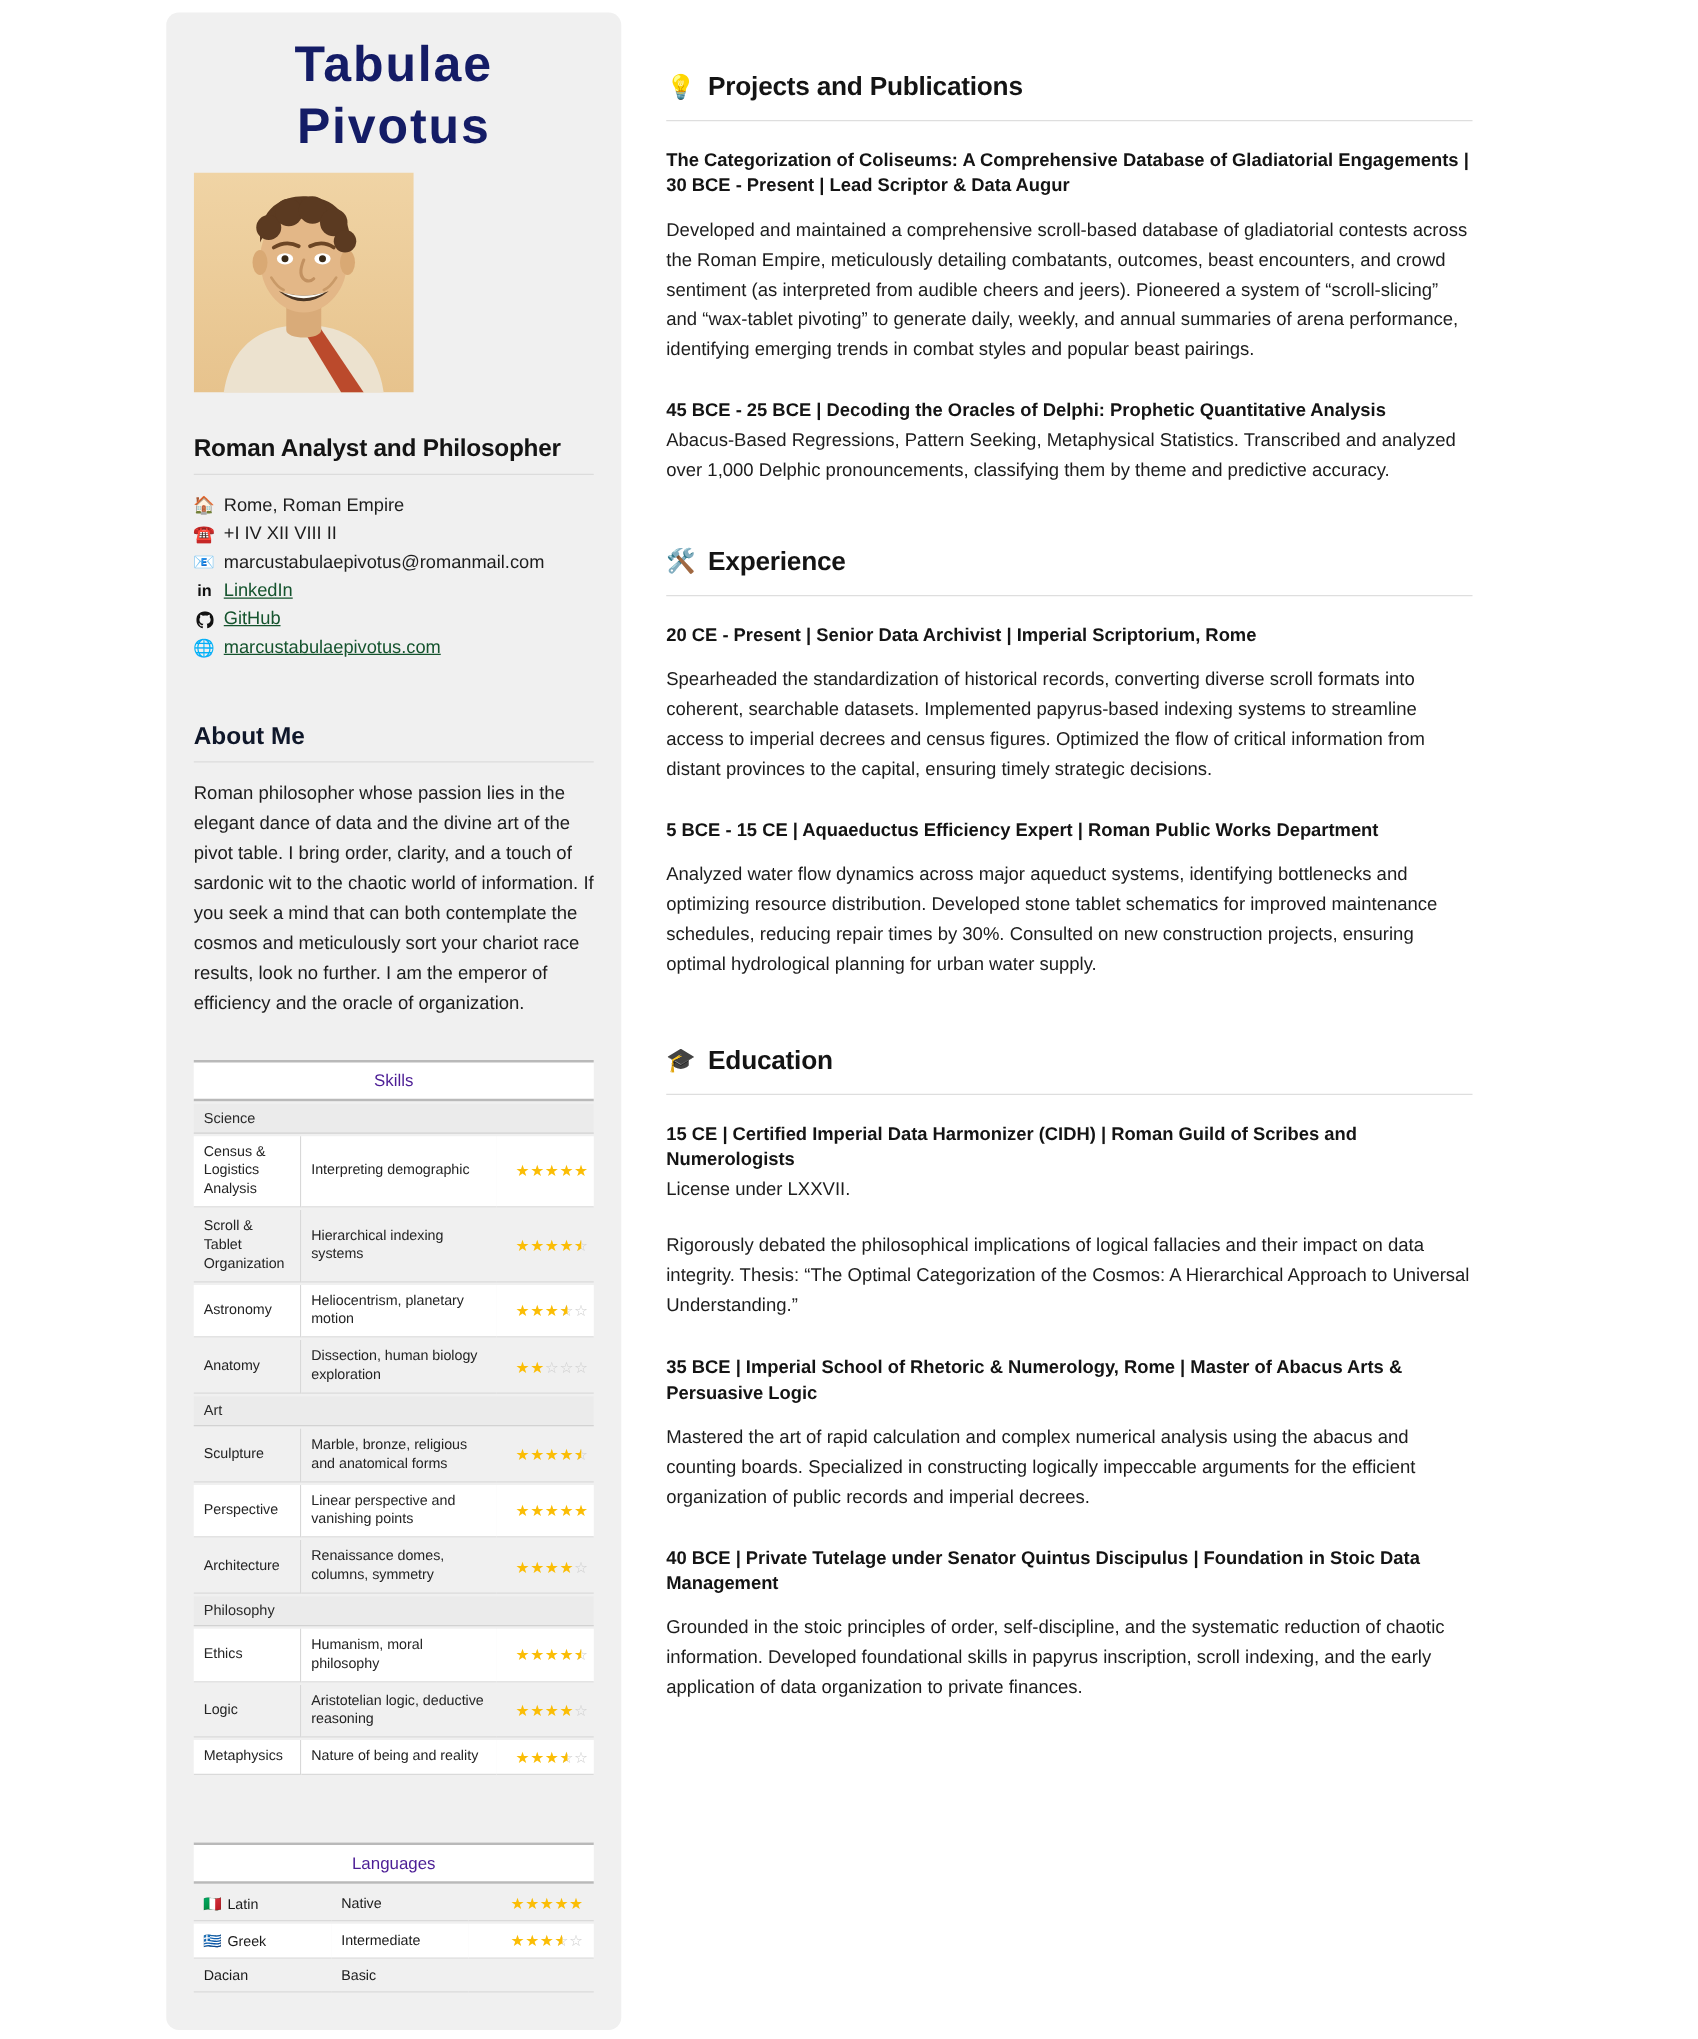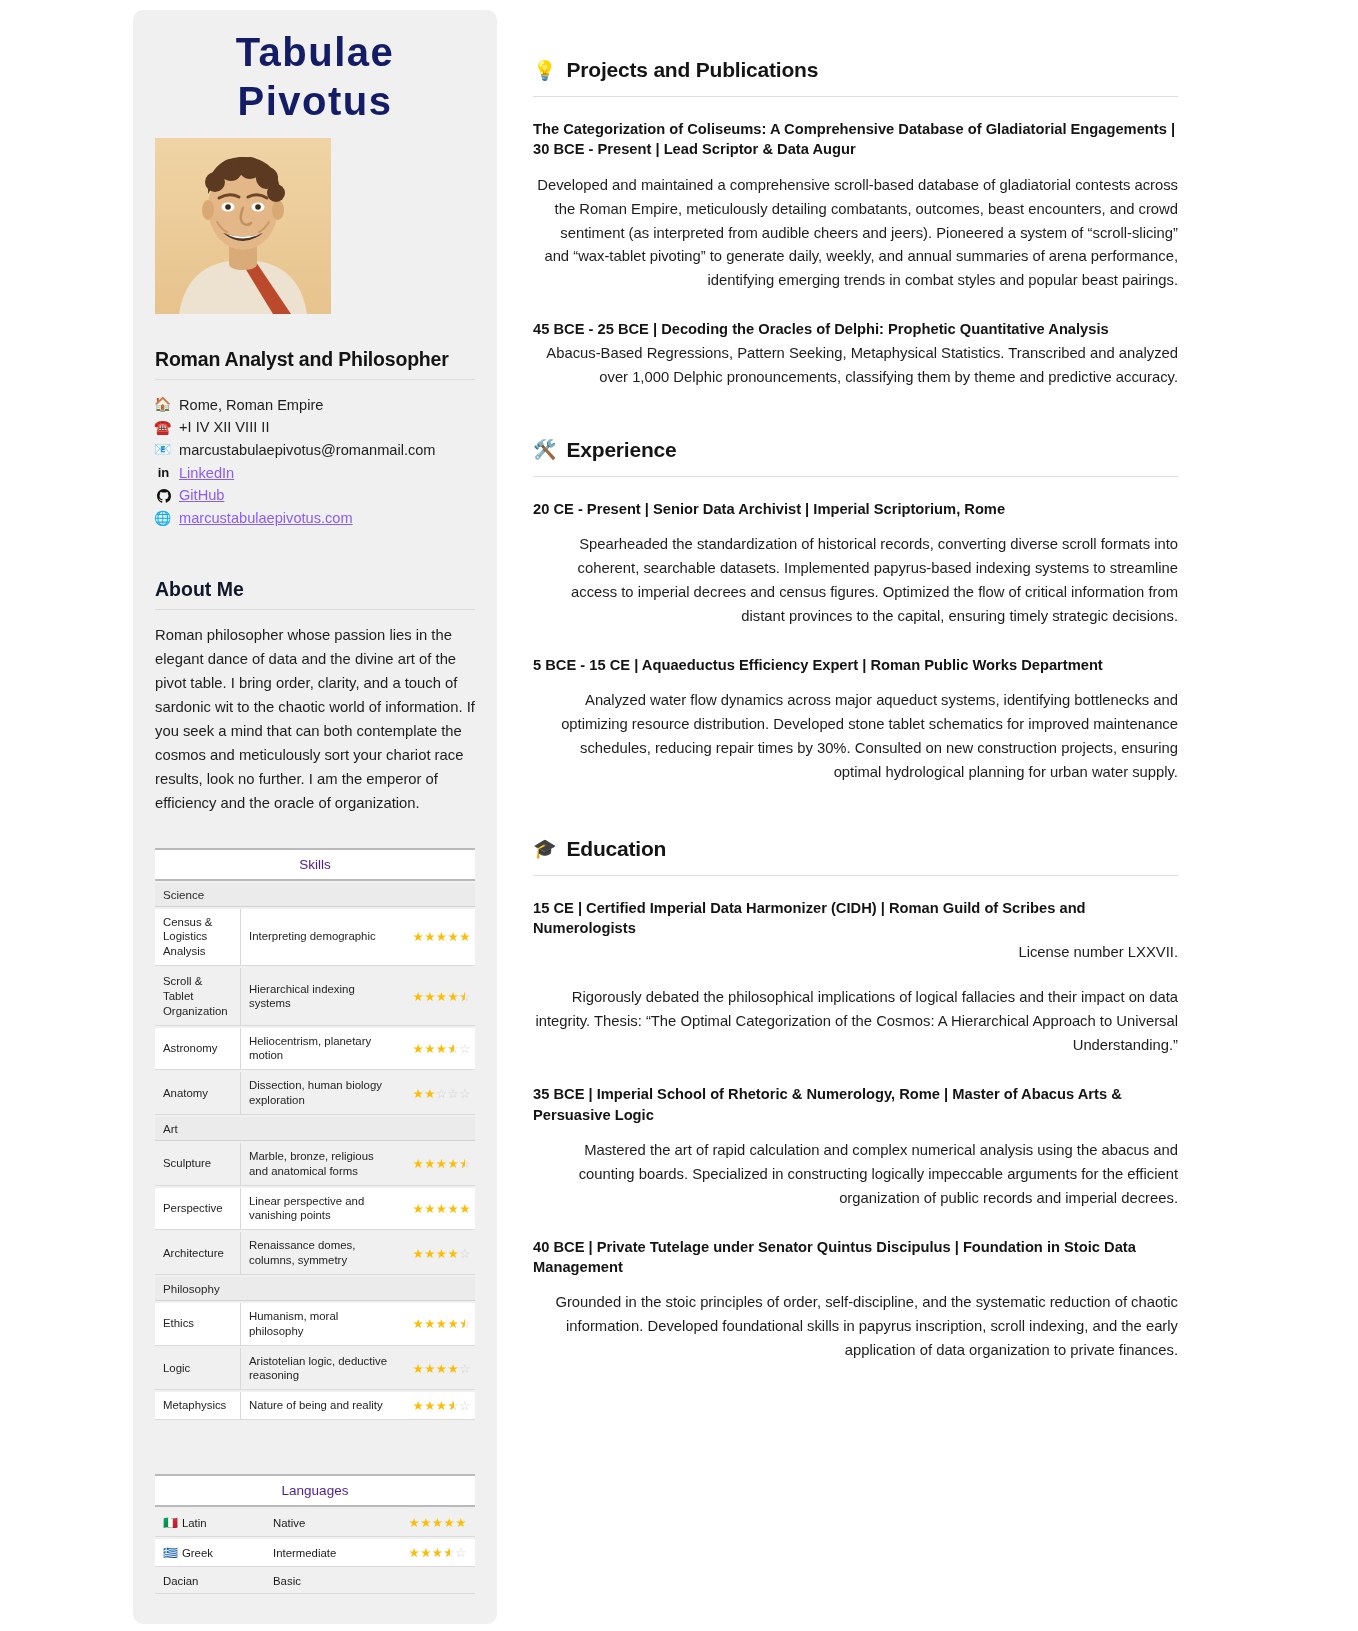--- a/index.html
+++ b/index.html
@@ -72,21 +72,21 @@
     color: #1d1d1d;
   }
   .contact-list li .ic {
     width: 17px; height: 17px;
     display: inline-flex;
     align-items: center; justify-content: center;
     font-size: 14px;
     flex: 0 0 17px;
   }
   .contact-list a {
-    color: #8b5cf6;
+    color: #14532d;
     text-decoration: underline;
   }
   .sec-title {
     font-size: 19.5px;
     font-weight: 700;
     color: #0f172a;
     margin-top: 48px;
     margin-bottom: 6px;
   }
   .about-text {
@@ -180,21 +180,20 @@
     color: #141414;
     line-height: 1.38;
     margin: 0 0 14px 0;
   }
   .entry-title.tight { margin-bottom: 2px; }
   .entry-body {
     font-size: 14.8px;
     line-height: 1.62;
     color: #1d1d1d;
     margin: 0 0 26px 0;
-    text-align: right;
   }
   .entry-body.tight { margin-bottom: 22px; }
   .spacer-28 { height: 22px; }
 </style>
 </head>
 <body>
 
 <div class="page">
   <div class="resume">
 
@@ -424,21 +423,21 @@
             <div class="spacer-28"></div>
           </section>
           <section class="main-sec">
             <div class="main-sec-head">
               <span class="emoji">🎓</span>
               <span>Education</span>
             </div>
             <hr class="main-rule">
             <div class="entry">
               <div class="entry-title tight">15 CE | Certified Imperial Data Harmonizer (CIDH) | Roman Guild of Scribes and Numerologists</div>
-              <p class="entry-body tight">License number LXXVII.</p>
+              <p class="entry-body tight">License under LXXVII.</p>
             </div>
             <div class="entry">
               <p class="entry-body">Rigorously debated the philosophical implications of logical fallacies and their impact on data integrity. Thesis: “The Optimal Categorization of the Cosmos: A Hierarchical Approach to Universal Understanding.”</p>
             </div>
             <div class="entry">
               <div class="entry-title">35 BCE | Imperial School of Rhetoric &amp; Numerology, Rome | Master of Abacus Arts &amp; Persuasive Logic</div>
               <p class="entry-body">Mastered the art of rapid calculation and complex numerical analysis using the abacus and counting boards. Specialized in constructing logically impeccable arguments for the efficient organization of public records and imperial decrees.</p>
             </div>
             <div class="entry">
               <div class="entry-title">40 BCE | Private Tutelage under Senator Quintus Discipulus | Foundation in Stoic Data Management</div>

